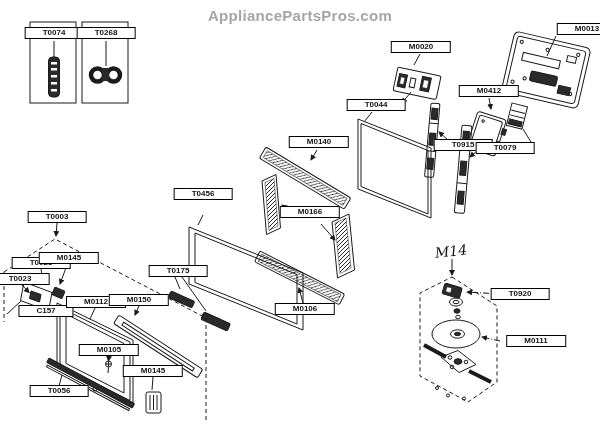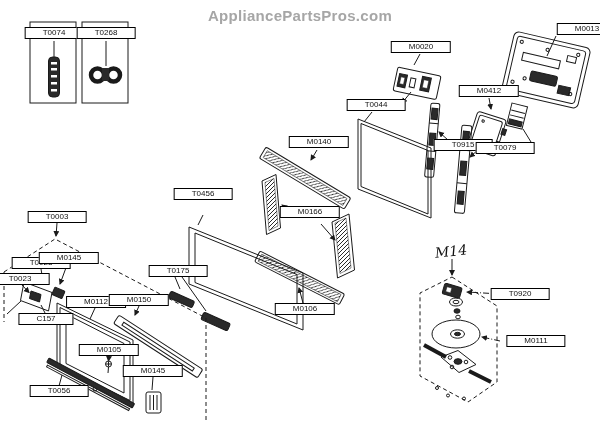--- a/index.html
+++ b/index.html
@@ -2,21 +2,21 @@
 <html><head>
 <meta charset="utf-8">
 <style>
   html,body{margin:0;padding:0;background:#fff;}
   .canvas{position:relative;width:600px;height:424px;background:#ffffff;overflow:hidden;
           font-family:"Liberation Sans",sans-serif;border-radius:14px;}
   .canvas svg{position:absolute;left:0;top:0;z-index:1;}
   .watermark{position:absolute;top:7px;left:50%;transform:translateX(-50%);
              color:#a6a6a6;font-size:15px;font-weight:bold;letter-spacing:.3px;z-index:2;}
   .part-label{position:absolute;transform:translate(-50%,-50%);border:1px solid #000;
-              background:#fff;color:#111;font-size:8px;font-weight:normal;line-height:10px;
+              background:#fff;color:#111;font-size:8px;font-weight:bold;line-height:10px;
               padding:0 17px;white-space:nowrap;z-index:5;}
   .hand{position:absolute;transform:translate(-50%,-50%) rotate(-6deg);
         font-family:"DejaVu Serif",serif;font-style:italic;font-size:14px;color:#111;z-index:5;}
 </style>
 </head>
 <body>
 
 <div class="canvas">
 
   <svg width="600" height="424" viewBox="0 0 600 424">
@@ -286,21 +286,21 @@
   <div class="part-label" style="left:505px;top:148px">T0079</div>
   <div class="part-label" style="left:319px;top:142px">M0140</div>
   <div class="part-label" style="left:310px;top:212px">M0166</div>
   <div class="part-label" style="left:305px;top:309px">M0106</div>
   <div class="part-label" style="left:203px;top:194px">T0456</div>
   <div class="part-label" style="left:178px;top:271px">T0175</div>
   <div class="part-label" style="left:57px;top:217px">T0003</div>
   <div class="part-label" style="left:41px;top:263px">T0023</div>
   <div class="part-label" style="left:20px;top:279px">T0023</div>
   <div class="part-label" style="left:69px;top:258px">M0145</div>
-  <div class="part-label" style="left:46px;top:319px">C157</div>
+  <div class="part-label" style="left:46px;top:311px">C157</div>
   <div class="part-label" style="left:96px;top:302px">M0112</div>
   <div class="part-label" style="left:139px;top:300px">M0150</div>
   <div class="part-label" style="left:109px;top:350px">M0105</div>
   <div class="part-label" style="left:59px;top:391px">T0056</div>
   <div class="part-label" style="left:153px;top:371px">M0145</div>
   <div class="part-label" style="left:520px;top:294px">T0920</div>
   <div class="part-label" style="left:536px;top:341px">M0111</div>
   <div class="hand" style="left:451px;top:251px">M14</div>
 
 </div>

